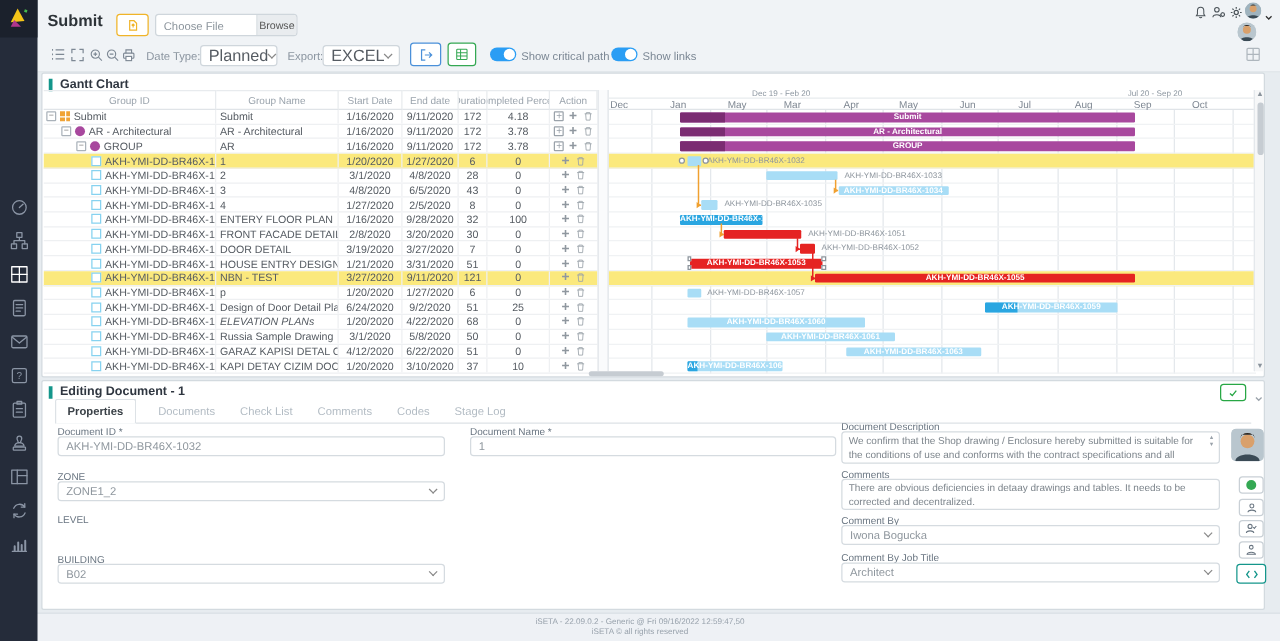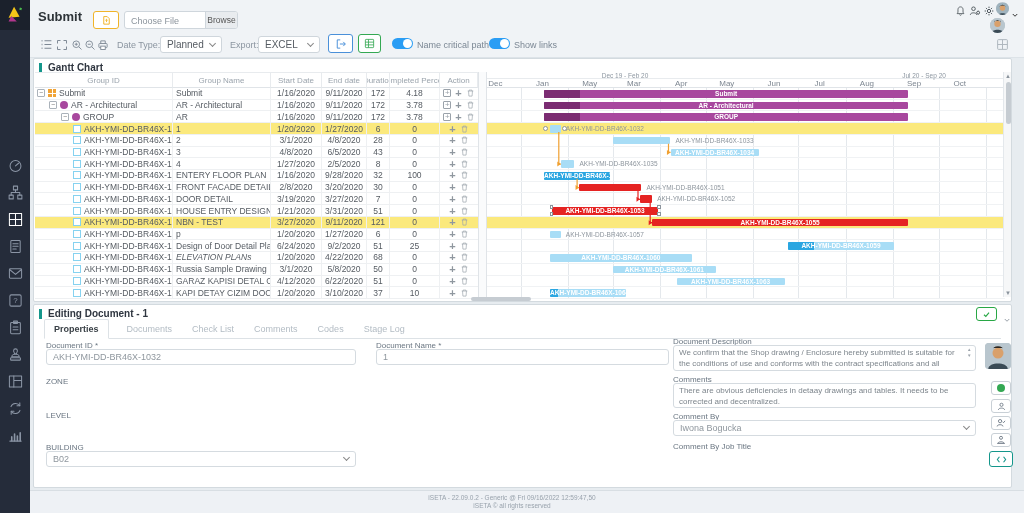--- a/index.html
+++ b/index.html
@@ -16,21 +16,21 @@
   #page-title{position:absolute;left:38px;top:9px;font-size:13px;font-weight:bold;color:#2d3338;}
   #upload-btn{position:absolute;left:93px;top:11px;width:26px;height:18px;background:#fff;border:1.5px solid #f0b429;border-radius:3px;display:flex;align-items:center;justify-content:center;cursor:pointer;}
   #filebox{position:absolute;left:124px;top:11px;width:114px;height:18px;background:#fff;border:1px solid #cfd6dc;border-radius:3px;display:flex;cursor:pointer;}
   #filebox .ph{flex:1;font-size:9px;color:#8b949c;padding:4px 6px;white-space:nowrap;overflow:hidden;}
   #filebox .browse{width:32px;background:#e9ecef;border-left:1px solid #cfd6dc;font-size:8.5px;color:#555;display:flex;align-items:center;justify-content:center;border-radius:0 2px 2px 0;}
   .top-ic{position:absolute;top:3px;color:#4a5258;cursor:pointer;}
   .avatar{border-radius:50%;overflow:hidden;background:#b8c4cc;display:block;}
   
   .tb-ic{position:absolute;top:37px;color:#7d8894;cursor:pointer;}
   .tb-lbl{position:absolute;top:40px;font-size:9px;color:#8b95a0;}
-  .sel{background:#fff;border:1px solid #cfd6dc;border-radius:3px;font-size:10px;color:#555b62;display:flex;align-items:center;justify-content:space-between;padding:4px 6px;cursor:pointer;}
+  .sel{background:#fff;border:1px solid #cfd6dc;border-radius:3px;font-size:13px;color:#555b62;display:flex;align-items:center;justify-content:space-between;padding:4px 6px;cursor:pointer;}
   .chev{width:5px;height:5px;border:solid #888;border-width:0 1px 1px 0;transform:rotate(45deg);margin-top:-3px;flex:none;}
   .mini-btn{position:absolute;top:34px;height:19px;background:#fff;border-radius:3px;display:flex;align-items:center;justify-content:center;cursor:pointer;}
   .toggle{position:absolute;top:38px;width:21px;height:11px;border-radius:6px;background:#2a9df4;cursor:pointer;}
   .toggle .knob{position:absolute;right:1px;top:1px;width:9px;height:9px;border-radius:50%;background:#fff;}
   
   .card{position:absolute;left:33px;width:979px;background:#fff;border:1px solid #d3dadf;border-radius:2px;}
   .card-title{position:absolute;left:5px;top:3px;display:flex;align-items:center;gap:6px;}
   .accent{width:3px;height:10px;background:#14968b;}
   .ct-text{font-size:10px;font-weight:bold;color:#2f3640;}
   
@@ -264,21 +264,21 @@
   </div>
   <div class="mini-btn" style="left:358px;width:23px;border:1.2px solid #34a853;">
     <svg width="11" height="11" viewBox="0 0 16 16" fill="none" stroke="#34a853" stroke-width="1.2">
         <rect x="2" y="2" width="12" height="12" rx="1"></rect>
         <path d="M2 6 H14 M2 10 H14 M6.5 2 V14"></path>
       </svg>
   </div>
   <div class="toggle" style="left:392px;">
       <span class="knob"></span>
     </div>
-  <span class="tb-lbl" style="left:417px;color:#7b8794;">Name critical path</span>
+  <span class="tb-lbl" style="left:417px;color:#7b8794;">Show critical path</span>
   <div class="toggle" style="left:489px;">
       <span class="knob"></span>
     </div>
   <span class="tb-lbl" style="left:514px;color:#7b8794;">Show links</span>
   <span class="tb-ic" style="left:996px;color:#aeb6bd;">
     <svg width="13" height="13" viewBox="0 0 16 16" fill="none" stroke="currentColor" stroke-width="1.2">
         <rect x="2" y="2" width="12" height="12" rx="1"></rect>
         <path d="M8 2 V14 M2 8 H14"></path>
       </svg>
   </span>
@@ -828,20 +828,24 @@
         <div class="tab">Documents</div>
         <div class="tab">Check List</div>
         <div class="tab">Comments</div>
         <div class="tab">Codes</div>
         <div class="tab">Stage Log</div>
       </div>
 
     <span class="lbl" style="left:12px;top:36px;">Document ID *</span>
     <input class="inp" style="left: 12px; top: 44px; width: 310px;" value="AKH-YMI-DD-BR46X-1032">
     <span class="lbl" style="left:12px;top:72px;">ZONE</span>
+    <div class="fsel" style="left:12px;top:80px;width:310px;">
+        <span>ZONE1_2</span>
+        <span class="chev"></span>
+      </div>
     <span class="lbl" style="left:12px;top:106px;">LEVEL</span>
     <span class="lbl" style="left:12px;top:138px;">BUILDING</span>
     <div class="fsel" style="left:12px;top:146px;width:310px;">
         <span>B02</span>
         <span class="chev"></span>
       </div>
 
     <span class="lbl" style="left:342px;top:36px;">Document Name *</span>
     <input class="inp" style="left: 342px; top: 44px; width: 293px;" value="1">
 
@@ -849,20 +853,24 @@
     <div class="ta" style="left:639px;top:40px;width:303px;height:26px;padding-right:12px;">We confirm that the Shop drawing / Enclosure hereby submitted is suitable for the conditions of use and conforms with the contract specifications and all applicable codes, standards and</div>
     <span class="abs" style="left:933px;top:42px;font-size:4.5px;color:#9aa2aa;line-height:1.4;">▲<br>▼</span>
     <span class="lbl" style="left:639px;top:70px;">Comments</span>
     <div class="ta" style="left:639px;top:78px;width:303px;height:25px;">There are obvious deficiencies in detaay drawings and tables. It needs to be corrected and decentralized.</div>
     <span class="lbl" style="left:639px;top:107px;">Comment By</span>
     <div class="fsel" style="left:639px;top:115px;width:303px;">
         <span>Iwona Bogucka</span>
         <span class="chev"></span>
       </div>
     <span class="lbl" style="left:639px;top:137px;">Comment By Job Title</span>
+    <div class="fsel" style="left:639px;top:145px;width:303px;">
+        <span>Architect</span>
+        <span class="chev"></span>
+      </div>
 
     <span class="avatar abs" style="left:951px;top:38px;width:26px;height:26px;border-radius:4px;">
       <svg width="26" height="26" viewBox="0 0 16 16">
           <rect width="16" height="16" fill="#b9c6ce"></rect>
           <circle cx="8" cy="6.2" r="3.4" fill="#d9a06b"></circle>
           <path d="M4.2 4.8 A4 4 0 0 1 11.8 4.8 L11 3 L5 3 Z" fill="#2c2620"></path>
           <path d="M2 16 C2 11.5 14 11.5 14 16 Z" fill="#3a4a55"></path>
         </svg>
     </span>
     <div class="rail-btn" style="top:76px;">

